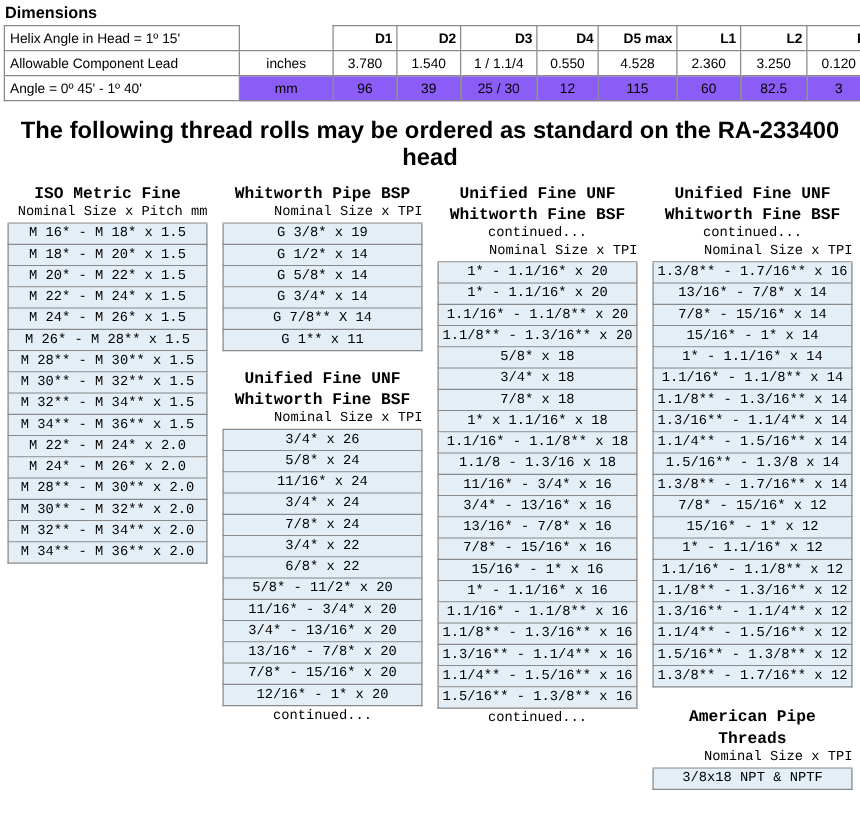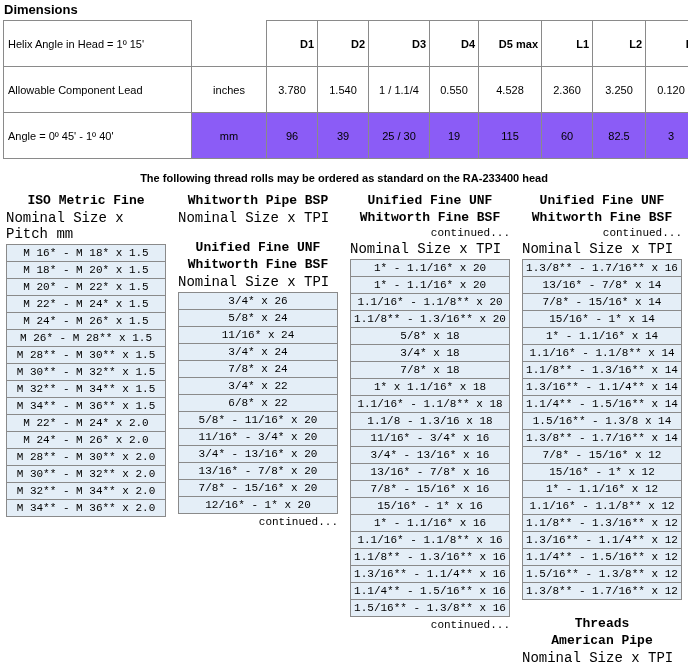--- a/index.html
+++ b/index.html
@@ -32,41 +32,41 @@
   table.dim {
     border-collapse: collapse;
     width: 684px;
     margin-left: 3px;
     table-layout: fixed;
   }
   table.dim td, table.dim th {
     border: 1px solid #8a8a8a;
     font-size: 11px;
     height: 17px;
-    padding: 14px 3px;
+    padding: 1px 3px;
     text-align: center;
     font-weight: normal;
   }
   table.dim td.lbl {
     text-align: left;
     padding-left: 4px;
   }
   table.dim .hdr {
     font-weight: bold;
     text-align: right;
   }
   .shade {
     background: #8b5cf6;
   }
   .nb { border: none !important; background: #ffffff; }
 
   
   .banner {
     text-align: center;
-    font-size: 11px;
+    font-size: 19px;
     font-weight: bold;
     margin-top: 13px;
     margin-bottom: 9px;
   }
 
   
   .cols {
     display: flex;
     flex-direction: row;
     justify-content: space-between;
@@ -78,26 +78,26 @@
     width: 160px;
   }
   .col-title {
     text-align: center;
     font-weight: bold;
     font-size: 13px;
     line-height: 15px;
     margin-bottom: 2px;
   }
   .col-sub {
-    text-align: left;
-    font-size: 14px;
+    text-align: right;
+    font-size: 11px;
     margin-bottom: 2px;
   }
   .col-note {
-    text-align: right;
+    text-align: center;
     font-size: 11px;
     margin: 2px 0;
   }
   ul.rows {
     list-style: none;
     margin: 0;
     padding: 0;
     border-top: 1px solid #8a8a8a;
   }
   ul.rows li {
@@ -151,21 +151,21 @@
         <td>3.250</td>
         <td>0.120</td>
 
       </tr>
       <tr>
         <td class="lbl">Angle = 0º 45' - 1º 40'</td>
         <td class="shade">mm</td>
         <td class="shade">96</td>
         <td class="shade">39</td>
         <td class="shade">25 / 30</td>
-        <td class="shade">19</td>
+        <td class="shade">12</td>
         <td class="shade">115</td>
         <td class="shade">60</td>
         <td class="shade">82.5</td>
         <td class="shade">3</td>
 
       </tr>
     </tbody>
   </table>
 
   <div class="banner">The following thread rolls may be ordered as standard on the RA-233400 head</div>
@@ -191,33 +191,41 @@
         <li>M 28** - M 30** x 2.0</li>
         <li>M 30** - M 32** x 2.0</li>
         <li>M 32** - M 34** x 2.0</li>
         <li>M 34** - M 36** x 2.0</li>
       </ul>
     </div>
 
     <div class="col">
       <div class="col-title">Whitworth Pipe BSP</div>
       <div class="col-sub">Nominal Size x TPI</div>
+      <ul class="rows">
+        <li>G 3/8* x 19</li>
+        <li>G 1/2* x 14</li>
+        <li>G 5/8* x 14</li>
+        <li>G 3/4* x 14</li>
+        <li>G 7/8** X 14</li>
+        <li>G 1** x 11</li>
+      </ul>
       <div class="gap-block">
         <div class="col-title">Unified Fine UNF</div>
         <div class="col-title">Whitworth Fine BSF</div>
         <div class="col-sub">Nominal Size x TPI</div>
         <ul class="rows">
           <li>3/4* x 26</li>
           <li>5/8* x 24</li>
           <li>11/16* x 24</li>
           <li>3/4* x 24</li>
           <li>7/8* x 24</li>
           <li>3/4* x 22</li>
           <li>6/8* x 22</li>
-          <li>5/8* - 11/16* x 20</li>
+          <li>5/8* - 11/2* x 20</li>
           <li>11/16* - 3/4* x 20</li>
           <li>3/4* - 13/16* x 20</li>
           <li>13/16* - 7/8* x 20</li>
           <li>7/8* - 15/16* x 20</li>
           <li>12/16* - 1* x 20</li>
         </ul>
         <div class="col-note">continued...</div>
       </div>
     </div>
 
@@ -273,22 +281,22 @@
         <li>15/16* - 1* x 12</li>
         <li>1* - 1.1/16* x 12</li>
         <li>1.1/16* - 1.1/8** x 12</li>
         <li>1.1/8** - 1.3/16** x 12</li>
         <li>1.3/16** - 1.1/4** x 12</li>
         <li>1.1/4** - 1.5/16** x 12</li>
         <li>1.5/16** - 1.3/8** x 12</li>
         <li>1.3/8** - 1.7/16** x 12</li>
       </ul>
       <div class="col4-tail">
+        <div class="col-title">American Pipe</div>
         <div class="col-title">Threads</div>
-        <div class="col-title">American Pipe</div>
         <div class="col-sub">Nominal Size x TPI</div>
         <ul class="rows">
           <li>3/8x18 NPT &amp; NPTF</li>
         </ul>
       </div>
     </div>
 
   </div>
 </div>
 

